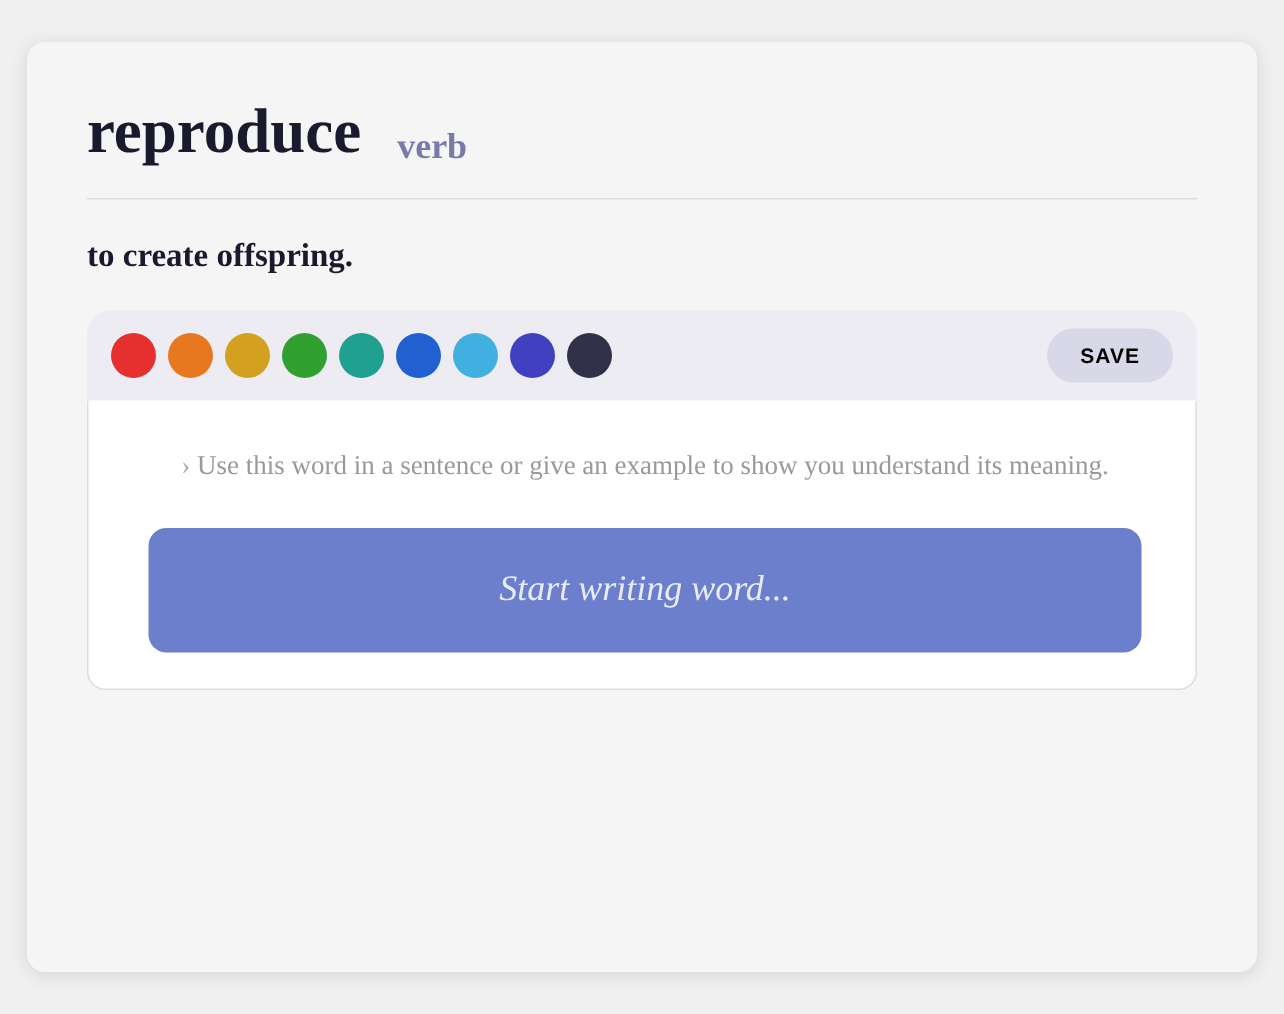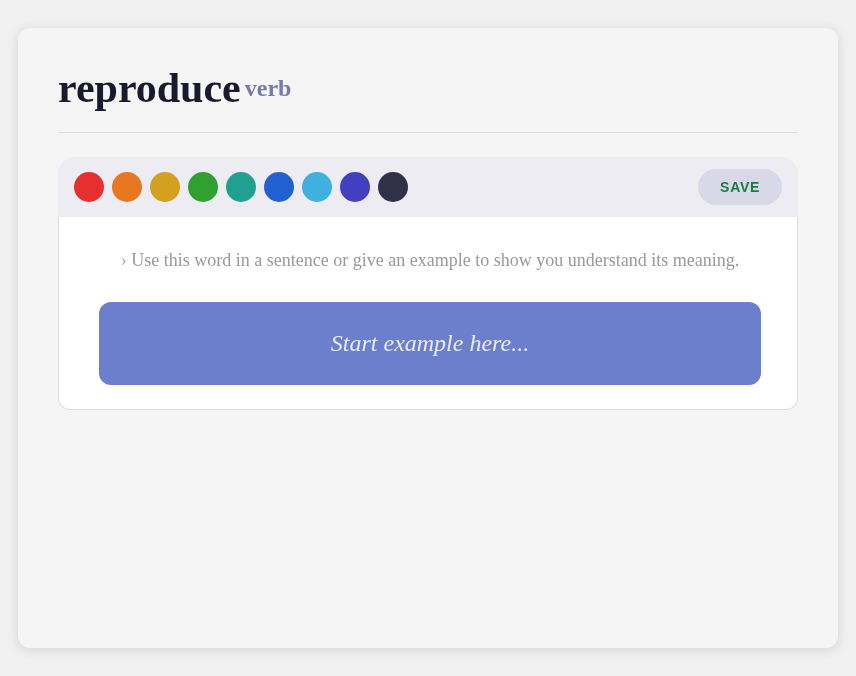--- a/index.html
+++ b/index.html
@@ -23,22 +23,22 @@
       background: #f5f5f5;
       width: 820px;
       min-height: 620px;
       border-radius: 12px;
       padding: 36px 40px 0 40px;
       box-shadow: 0 2px 12px rgba(0,0,0,0.12);
     }
 
     .word-header {
       display: flex;
-      align-items: center;
-      gap: 4px;
+      align-items: flex-end;
+      gap: 24px;
       margin-bottom: 20px;
     }
 
     .word-title {
       font-size: 42px;
       font-weight: 900;
       color: #1a1a2e;
       font-family: 'Georgia', serif;
     }
 
@@ -91,21 +91,21 @@
       flex-shrink: 0;
     }
 
     .save-btn {
       background: #d8d8e8;
       border: none;
       border-radius: 20px;
       padding: 10px 22px;
       font-size: 14px;
       font-weight: 700;
-      color: #15803d;
+      color: #000000;
       letter-spacing: 0.05em;
       cursor: pointer;
       font-family: sans-serif;
       margin-left: auto;
     }
 
     .sentence-box {
       background: white;
       border-radius: 0 0 12px 12px;
       padding: 30px 36px 24px 40px;
@@ -157,20 +157,21 @@
 
 <div class="card">
 
   <div class="word-header">
     <span class="word-title">reproduce</span>
     <span class="word-pos">verb</span>
   </div>
 
   <hr class="divider">
 
+  <div class="definition">to create offspring.</div>
 
   <div class="toolbar-row">
 
     <div class="color-dots">
     <div class="color-dot" title="red" style="background: rgb(230, 48, 48);"></div>
         <div class="color-dot" title="orange" style="background: rgb(232, 120, 32);"></div>
         <div class="color-dot" title="amber" style="background: rgb(212, 160, 32);"></div>
         <div class="color-dot" title="green" style="background: rgb(48, 160, 48);"></div>
         <div class="color-dot" title="teal" style="background: rgb(32, 160, 144);"></div>
         <div class="color-dot" title="blue" style="background: rgb(32, 96, 208);"></div>
@@ -181,17 +182,17 @@
 
     <button class="save-btn">SAVE</button>
   </div>
 
   <div class="sentence-box">
     <div class="sentence-hint">
       <span>Use this word in a sentence or give an example to show you understand its meaning.</span>
     </div>
 
     <div class="write-area">
-      <span class="write-placeholder">Start example here...</span>
+      <span class="write-placeholder">Start writing word...</span>
     </div>
   </div>
 
 </div>
 
 </body></html>

